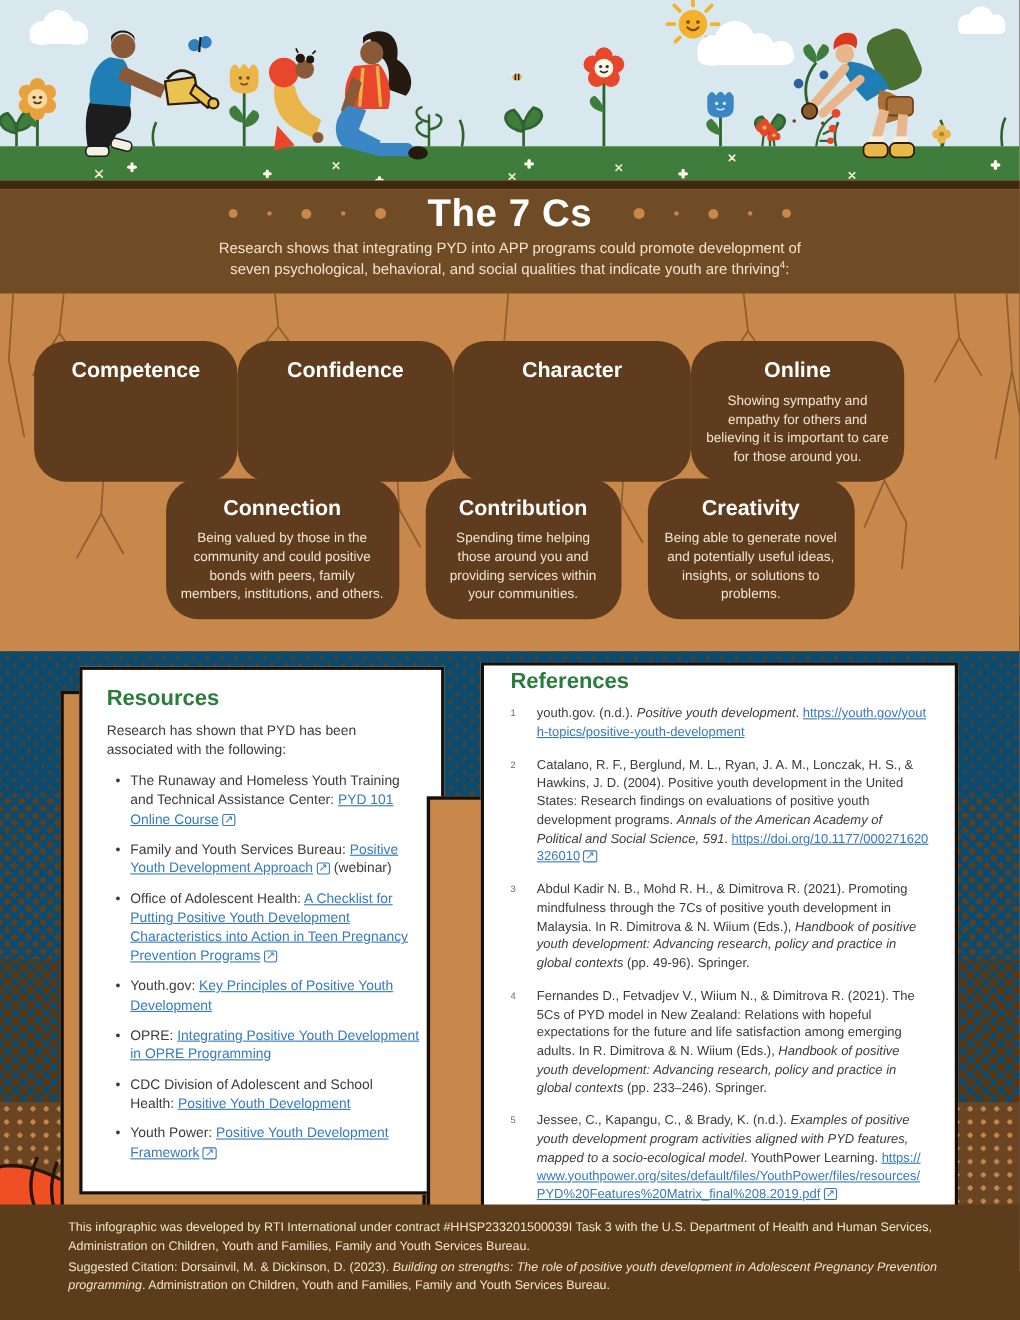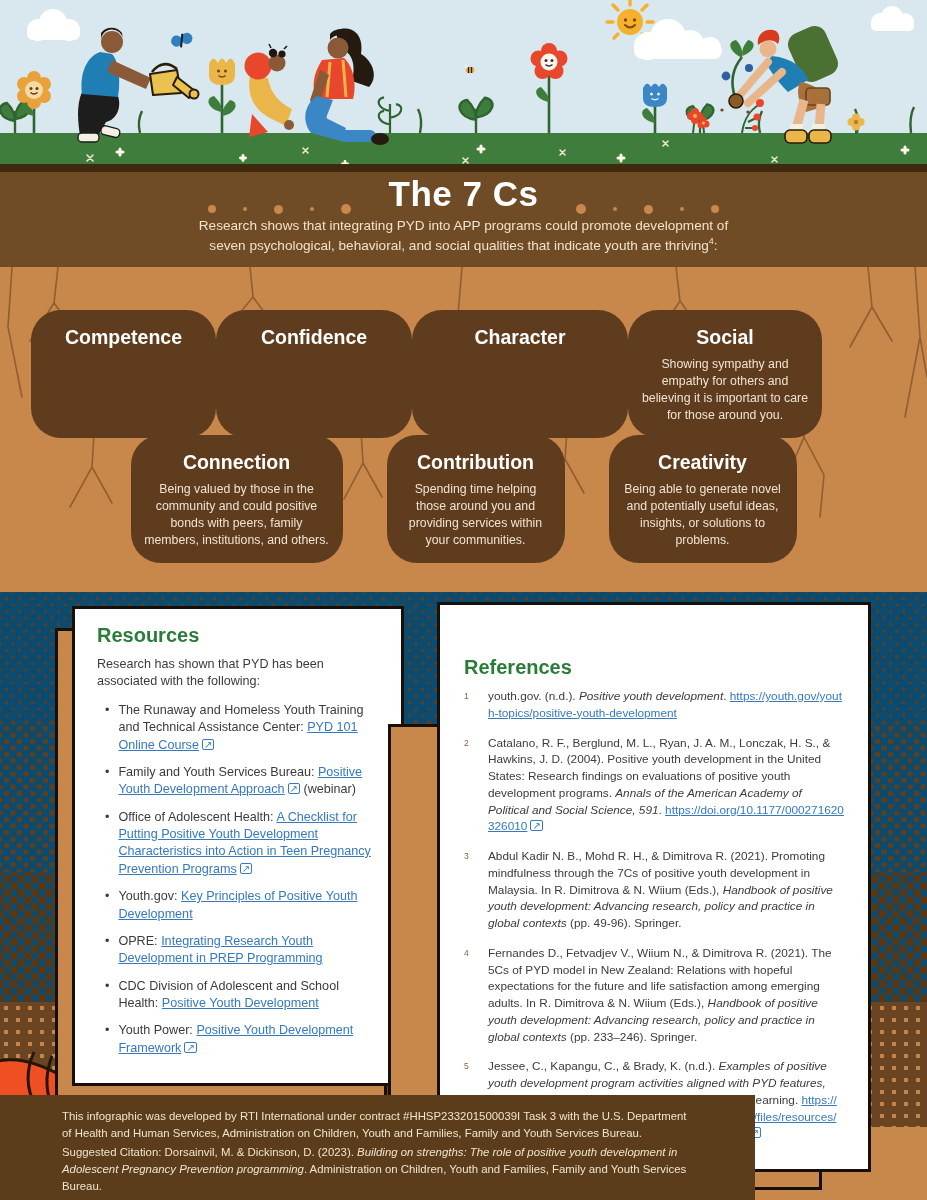--- a/index.html
+++ b/index.html
@@ -4,31 +4,31 @@
 <style>
   html,body { margin:0; padding:0; background:#3a2713; }
   .page {
     position:relative; width:927px; height:1200px; margin:0 auto;
     font-family:"Liberation Sans", sans-serif; overflow:hidden; background:#c8874b;
   }
   
   .hero { position:absolute; top:0; left:0; width:927px; height:172px; }
   
   .title-band { position:absolute; top:172px; left:0; width:927px; height:95px; background:#6f4b26; }
-  .title-row { display:flex; align-items:flex-end; justify-content:center; gap:24px; margin-top:2px; }
+  .title-row { display:flex; align-items:center; justify-content:center; gap:24px; margin-top:2px; }
   .dots { display:flex; align-items:center; gap:27px; }
   .dot { border-radius:50%; background:#c8874b; display:block; }
   .main-title { color:#ffffff; font-size:35px; font-weight:800; letter-spacing:.5px; margin:0 14px; }
   .subtitle { text-align:center; color:#f2e2cb; font-size:13.6px; line-height:1.35; margin-top:3px; }
   .subtitle sup { font-size:9px; }
   
   .soil-light { position:absolute; top:267px; left:0; width:927px; height:293px; background:#c8874b; }
   .roots { position:absolute; inset:0; }
   .row1 { position:absolute; top:43px; left:31px; right:31px; display:flex; }
-  .row2 { position:absolute; top:168px; left:0; right:0; display:flex; justify-content:center; gap:44px; }
+  .row2 { position:absolute; top:168px; left:0; right:0; display:flex; justify-content:center; gap:24px; }
   .cbox { background:#5e3c1d; border-radius:30px; color:#fff; text-align:center;
           padding:13px 13px 15px; box-sizing:border-box; }
   .cbox h3 { font-size:19.5px; margin:3px 0 7px; font-weight:800; }
   .cbox p  { font-size:12.3px; line-height:1.37; color:#f0e3d3; margin:0; }
   .w1{width:185px;} .w2{width:196px;} .w3{width:216px;} .w4{width:194px;}
   .w5{width:212px;} .w6{width:178px;} .w7{width:188px;}
   
   .soil-bottom { position:absolute; top:592px; left:0; width:927px; height:535px; background:#0c4a6e; }
   .dotband { position:absolute; left:0; right:0; pointer-events:none; }
   .b1 { top:0; height:130px;
@@ -66,21 +66,21 @@
          transform:translateY(-1px); }
   .ref-list { margin:4px 0 0; padding:0; }
   .ref-item { display:flex; gap:12px; margin:0 0 13px; font-size:11.8px; line-height:1.42; color:#3b3b3b; }
   .ref-num { flex:0 0 12px; font-size:8.5px; color:#8a6040; padding-top:2px; text-align:left; }
   .ref-body { flex:1; }
   .it { font-style:italic; }
   .break { word-break:break-all; }
   
   .worm { position:absolute; left:-12px; top:418px; }
   
-  .footer { position:absolute; top:1095px; left:0; width:755px; height:105px; background:#5c3d1b;
+  .footer { position:absolute; top:1095px; left:0; width:927px; height:105px; background:#5c3d1b;
             box-sizing:border-box; padding:13px 58px 0 62px; }
   .footer p { margin:0 0 1px; color:#f1e3cd; font-size:11.4px; line-height:1.52; }
 </style>
 </head>
 <body>
 
 <div class="page">
 
   <svg class="hero" viewBox="0 0 927 172">
     <rect x="0" y="0" width="927" height="164" fill="#d8e8ee"></rect>
@@ -380,21 +380,21 @@
       <div class="cbox w1">
         <h3>Competence</h3>
       </div>
       <div class="cbox w2">
         <h3>Confidence</h3>
       </div>
       <div class="cbox w3">
         <h3>Character</h3>
       </div>
       <div class="cbox w4">
-        <h3>Social</h3>
+        <h3>Online</h3>
         <p>Showing sympathy and empathy for others and believing it is important to care for those around you.</p>
       </div>
     </div>
     <div class="row2">
       <div class="cbox w5">
         <h3>Connection</h3>
         <p>Being valued by those in the community and could positive bonds with peers, family members, institutions, and others.</p>
       </div>
       <div class="cbox w6">
         <h3>Contribution</h3>
@@ -445,39 +445,39 @@
             <li>
               <span class="bullet">•</span>
               <span><span>Office of Adolescent Health: </span><span class="lnk">A Checklist for Putting Positive Youth Development Characteristics into Action in Teen Pregnancy Prevention Programs</span><span class="ext">↗</span></span>
             </li>
             <li>
               <span class="bullet">•</span>
               <span><span>Youth.gov: </span><span class="lnk">Key Principles of Positive Youth Development</span></span>
             </li>
             <li>
               <span class="bullet">•</span>
-              <span><span>OPRE: </span><span class="lnk">Integrating Research Youth Development in PREP Programming</span></span>
+              <span><span>OPRE: </span><span class="lnk">Integrating Positive Youth Development in OPRE Programming</span></span>
             </li>
             <li>
               <span class="bullet">•</span>
               <span><span>CDC Division of Adolescent and School Health: </span><span class="lnk">Positive Youth Development</span></span>
             </li>
             <li>
               <span class="bullet">•</span>
               <span><span>Youth Power: </span><span class="lnk">Positive Youth Development Framework</span><span class="ext">↗</span></span>
             </li>
           </ul>
         </div>
       </div>
     </div>
 
     <div class="card-wrap ref-wrap">
       <div class="card-back ref-back"></div>
       <div class="card">
-        <div class="card-inner" style="padding:31px 24px 14px 24px;margin-top:20px;">
+        <div class="card-inner" style="padding:3px 24px 14px 24px;">
           <h2>References</h2>
           <div class="ref-list">
             <div class="ref-item">
               <span class="ref-num">1</span>
               <span class="ref-body"><span>youth.gov. (n.d.). </span><span class="it">Positive youth development</span><span>. </span><span class="lnk break">https://youth.gov/youth-topics/positive-youth-development</span></span>
             </div>
             <div class="ref-item">
               <span class="ref-num">2</span>
               <span class="ref-body"><span>Catalano, R. F., Berglund, M. L., Ryan, J. A. M., Lonczak, H. S., &amp; Hawkins, J. D. (2004). Positive youth development in the United States: Research findings on evaluations of positive youth development programs. </span><span class="it">Annals of the American Academy of Political and Social Science, 591</span><span>. </span><span class="lnk break">https://doi.org/10.1177/000271620326010</span><span class="ext">↗</span></span>
             </div>

